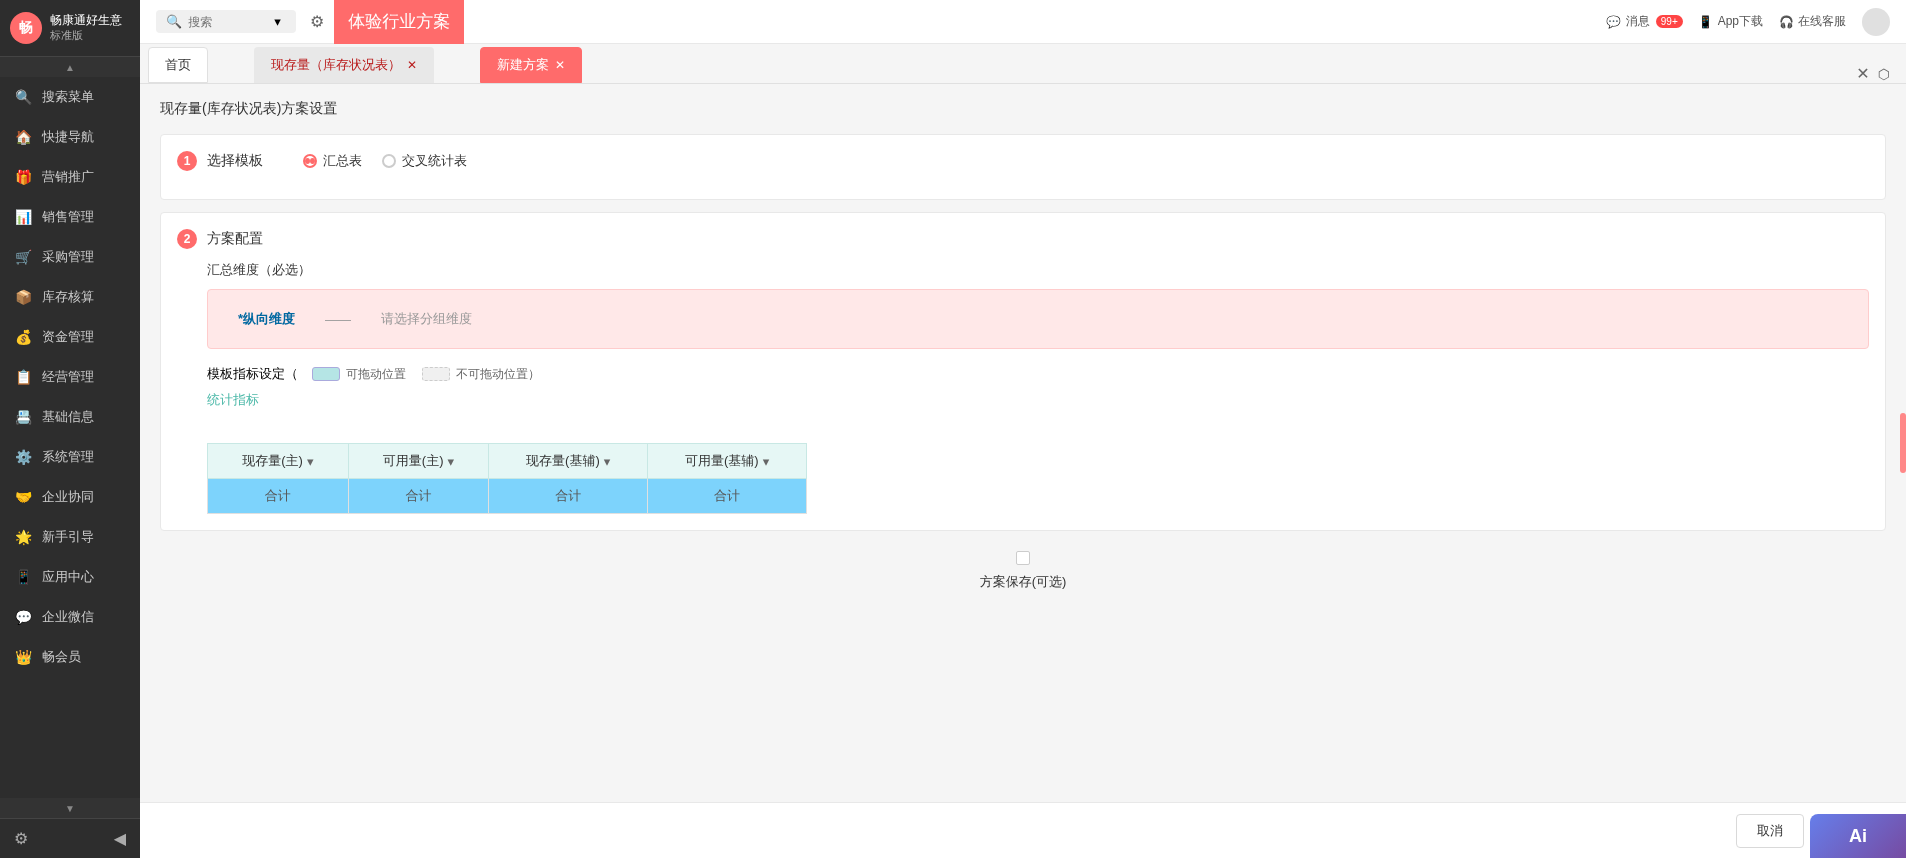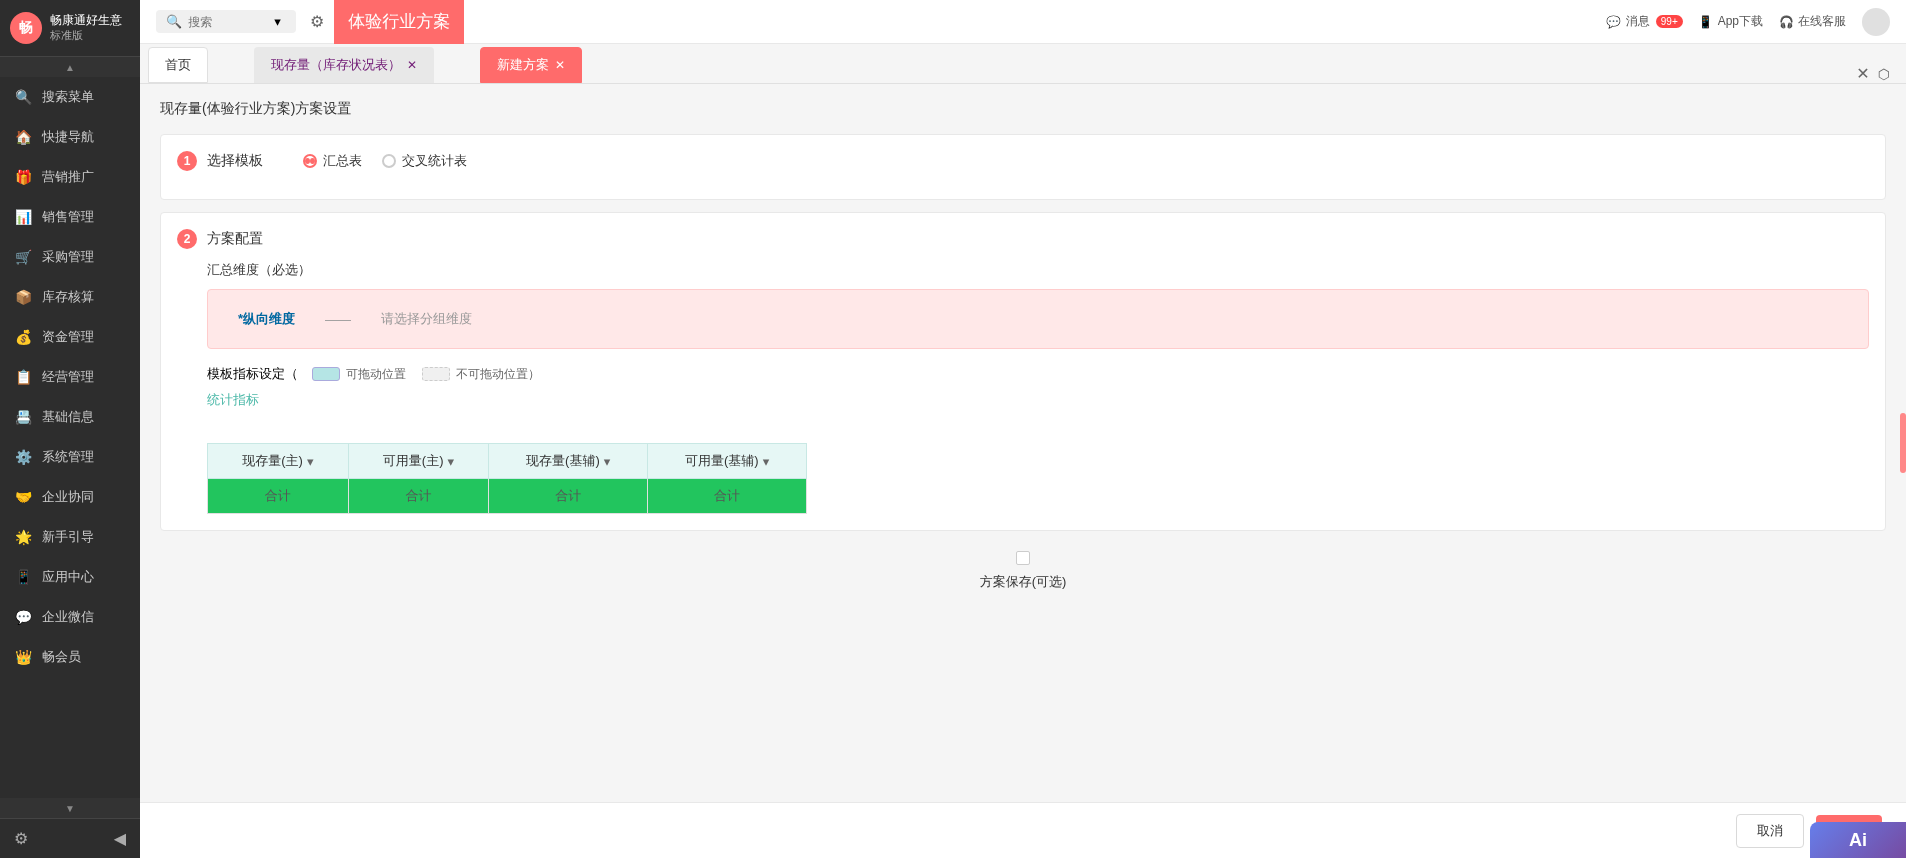--- a/index.html
+++ b/index.html
@@ -107,21 +107,21 @@
       background: #f5f5f5;
       display: flex; align-items: flex-end;
       border-bottom: 1px solid #e0e0e0;
       padding: 0 8px;
       gap: 44px;
     }
     .tab {
       padding: 8px 16px;
       cursor: pointer;
       font-size: 13px;
-      color: #701a75;
+      color: #b91c1c;
       border: 1px solid transparent;
       border-radius: 4px 4px 0 0;
       background: #e8e8e8;
       margin-right: 2px;
       display: flex; align-items: center; gap: 6px;
     }
     .tab.active {
       background: #ff6b6b; color: #fff;
       border-color: #ff6b6b;
     }
@@ -227,21 +227,21 @@
       margin-top: 34px;
     }
     .stats-table th {
       background: #e6f7f5;
       border: 1px solid #c8e8e4;
       padding: 8px 14px;
       font-size: 13px; font-weight: normal;
       text-align: center; color: #333;
     }
     .stats-table td {
-      background: #22c55e;
+      background: #7dd3fc;
       border: 1px solid #e0e0e0;
       padding: 8px 14px;
       font-size: 13px; text-align: center; color: #555;
     }
     .col-header {
       display: flex; align-items: center; justify-content: center; gap: 4px;
     }
     .col-dropdown { cursor: pointer; color: #666; }
 
     
@@ -288,21 +288,21 @@
     .scroll-indicator {
       position: absolute; right: 0; top: 50%;
       transform: translateY(-50%);
       width: 6px; height: 60px;
       background: #ff8888; border-radius: 3px;
     }
 
     
     .ai-btn {
       position: fixed; bottom: 0; right: 0;
-      width: 96px; height: 36px;
+      width: 96px; height: 44px;
       background: linear-gradient(135deg, #667eea, #764ba2);
       color: #fff; display: flex; align-items: center; justify-content: center;
       font-size: 18px; font-weight: bold; cursor: pointer;
       border-radius: 8px 0 0 0;
     }
   </style>
 </head>
 <body>
 
 <div class="sidebar">
@@ -430,21 +430,21 @@
       <span>新建方案</span>
       <span class="tab-close">✕</span>
     </div>
     <div style="margin-left:auto; display:flex; align-items:center; gap:8px; padding-right:8px;">
       <span style="font-size:16px; cursor:pointer; color:#666;">✕</span>
       <span style="font-size:14px; cursor:pointer; color:#666;">⬡</span>
     </div>
   </div>
 
   <div class="content">
-    <div class="page-title">现存量(体验行业方案)方案设置</div>
+    <div class="page-title">现存量(库存状况表)方案设置</div>
 
     <div class="section">
       <div class="section-header">
         <div class="step-badge">1</div>
         <span class="section-title">选择模板</span>
         <div class="template-options">
           <label class="radio-option">
             <div class="radio-btn checked">
               <div style="width:6px;height:6px;background:#ff6b6b;border-radius:50%;"></div>
             </div>

